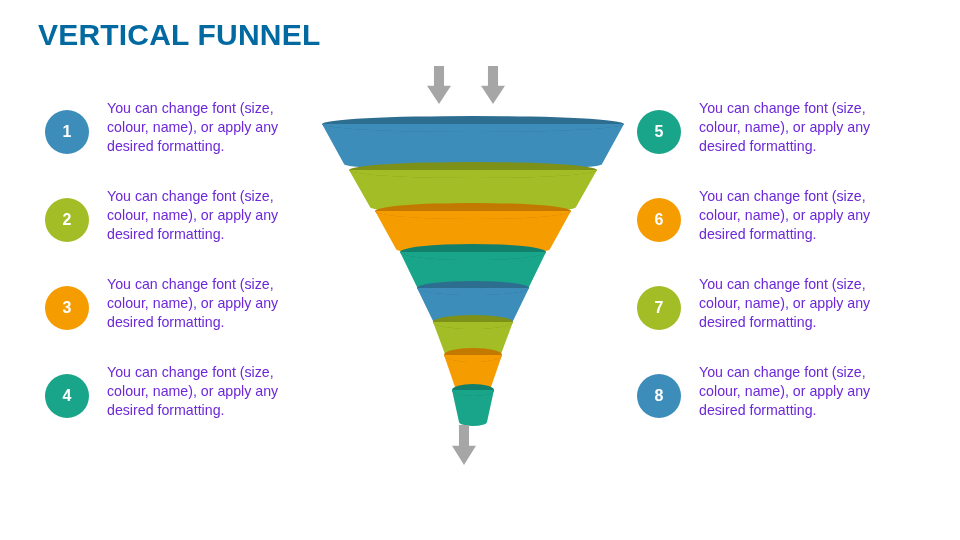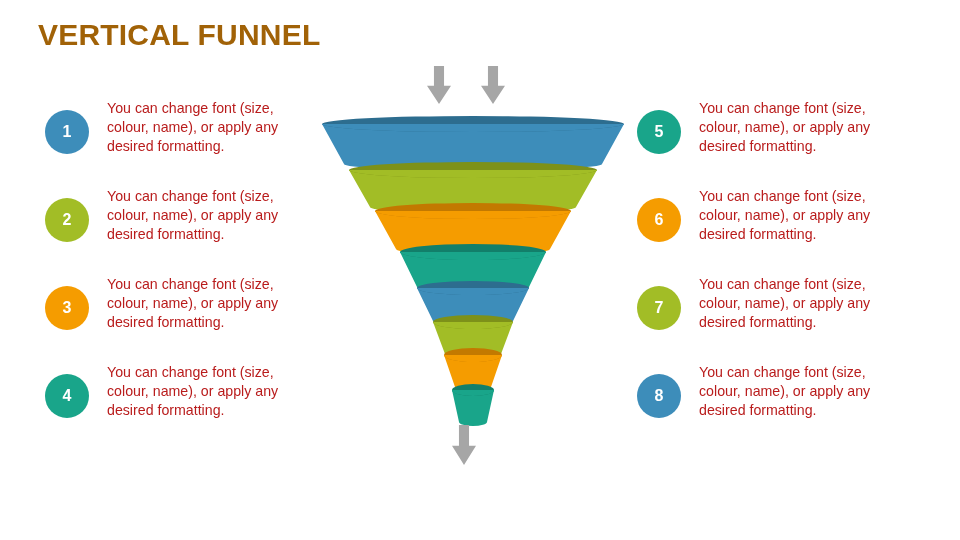--- a/index.html
+++ b/index.html
@@ -21,21 +21,21 @@
   }
 
   
   #page-title {
     position: absolute;
     left: 38px;
     top: 18px;
     font-size: 30px;
     font-weight: bold;
     letter-spacing: 0.2px;
-    color: #a16207;
+    color: #0369a1;
     line-height: 1.1;
     white-space: nowrap;
   }
 
   
   .item-col {
     position: absolute;
     width: 330px;
   }
   #col-left  { left: 45px;  top: 98px; }
@@ -60,21 +60,21 @@
     align-items: center;
     justify-content: center;
     margin-top: 12px;
     user-select: none;
   }
 
   .item-text {
     margin-left: 18px;
     font-size: 14.2px;
     line-height: 1.33;
-    color: #b91c1c;
+    color: #6d28d9;
     width: 200px;
     padding-top: 1px;
   }
 
   
   #funnel {
     position: absolute;
     left: 0;
     top: 0;
     width: 960px;

